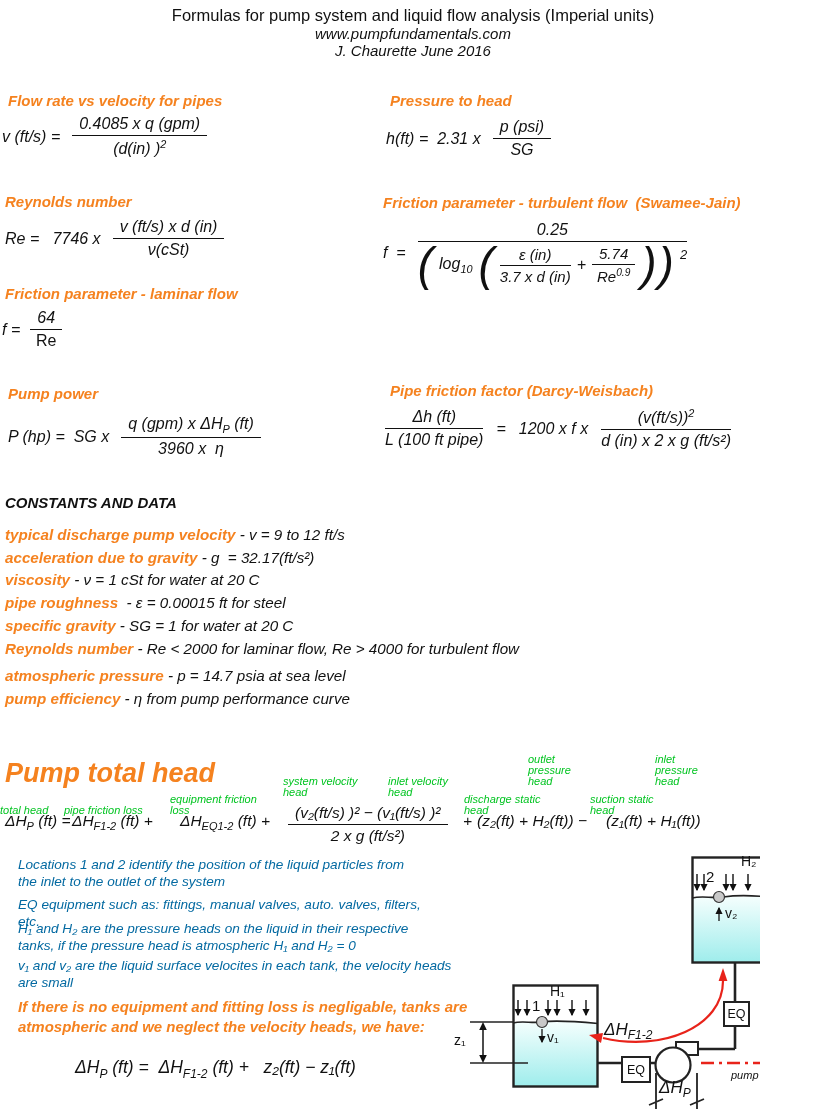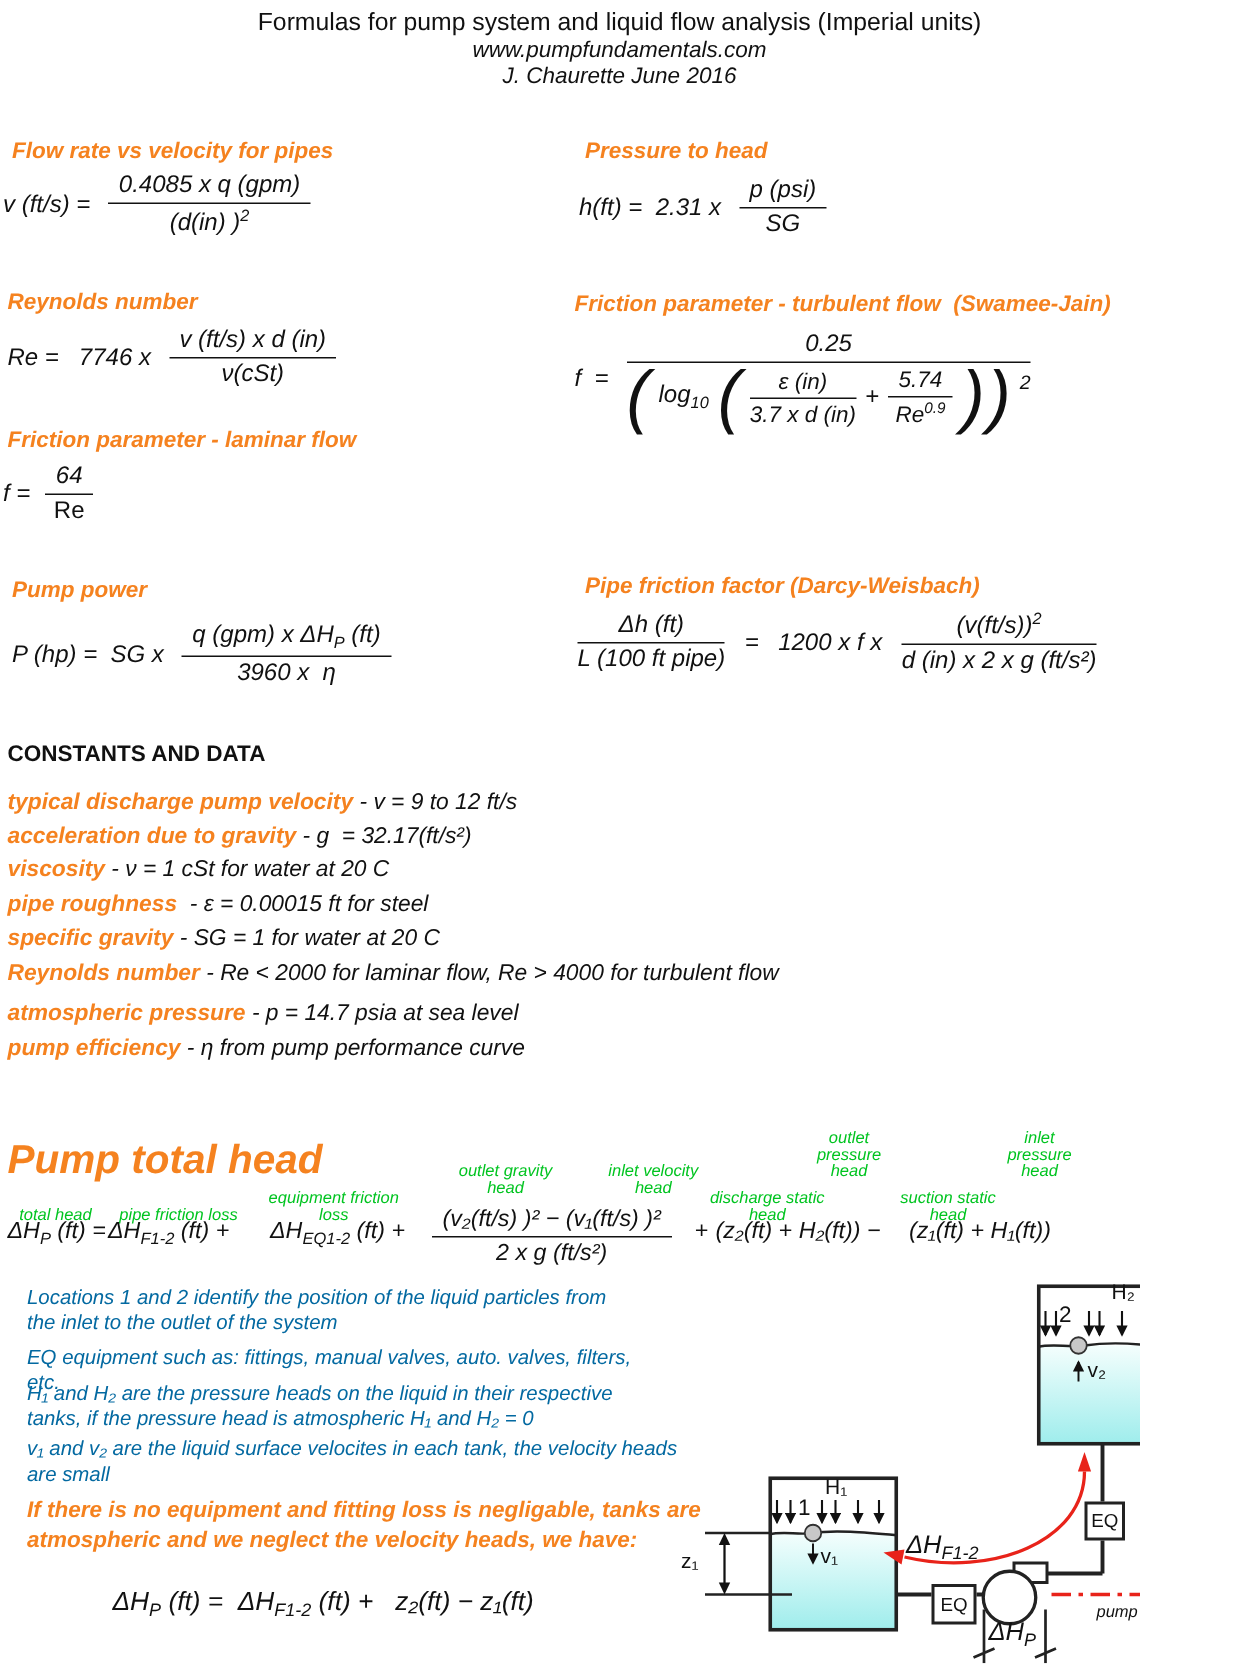--- a/index.html
+++ b/index.html
@@ -3,37 +3,37 @@
 <meta charset="utf-8">
 <style>
   html,body{margin:0;padding:0;background:#fff;}
   body{width:826px;height:1109px;position:relative;font-family:"Liberation Sans","DejaVu Sans",sans-serif;color:#111;}
   .page{position:absolute;left:0;top:0;width:760px;height:1109px;overflow:hidden;background:#fff;}
   .abs{position:absolute;}
   .ctr{text-align:center;}
   .doc-title{font-size:16.5px;color:#111;}
   .doc-sub{font-size:15px;font-style:italic;}
   .h3{color:#F5821F;font-weight:bold;font-style:italic;font-size:15px;white-space:pre;}
-  .h3black{color:#111;font-weight:bold;font-size:15px;}
+  .h3black{color:#111;font-weight:bold;font-style:italic;font-size:15px;}
   .eq{display:flex;align-items:center;font-style:italic;font-size:16px;color:#111;}
   .eq > span{white-space:pre;}
   .frac{display:inline-flex;flex-direction:column;align-items:center;justify-content:center;}
   .fnum{align-self:stretch;text-align:center;border-bottom:1.7px solid #111;padding:0 7px 2px 7px;white-space:pre;}
   .fden{padding-top:2px;text-align:center;white-space:pre;}
   .gap10{gap:10px;} .gap12{gap:12px;}
   sup{font-size:68%;} sub{font-size:68%;}
   .bp{font-size:46px;font-weight:400;line-height:0.85;display:inline-block;transform:scaleY(1.02);}
   .drow{display:flex;align-items:center;gap:6px;padding-top:3px;}
   .ifrac{font-size:15px;}
   .oexp{font-size:13px;align-self:flex-start;margin-top:2px;}
   .const-line{font-size:15.2px;line-height:22.7px;white-space:pre;}
   .const-line .cl{color:#F5821F;font-weight:bold;font-style:italic;}
   .const-line .cv{color:#111;font-style:italic;}
   .th-heading{color:#F5821F;font-weight:bold;font-style:italic;font-size:27px;}
-  .glabel{color:#00C420;font-style:italic;font-size:11px;line-height:11px;text-align:center;}
+  .glabel{color:#00C420;font-style:italic;font-size:11px;line-height:11px;text-align:left;}
   .term{font-style:italic;font-size:15.5px;white-space:pre;}
   .term sub{font-size:11px;white-space:pre;}
   .note{font-style:italic;font-size:13.6px;line-height:1.22;color:#0369a1;}
   .onote{color:#F5821F;font-weight:bold;font-style:italic;font-size:15px;line-height:1.3;}
   .fin{font-style:italic;font-size:17.5px;white-space:pre;}
   .fin sub{font-size:12px;}
   .dlabel{position:absolute;font-size:14px;color:#111;white-space:pre;}
   .dlabel-it{position:absolute;font-style:italic;font-size:17px;color:#111;white-space:pre;}
   .eqbox{position:absolute;background:#fff;border:2px solid #222;display:flex;align-items:center;justify-content:center;font-size:12.5px;color:#111;}
 </style>
@@ -163,21 +163,21 @@
   <div class="abs" style="left:0;top:750px;width:826px;height:100px;">
     <div class="abs th-heading" style="left:5px;top:8px;">Pump total head</div>
 
     <div class="abs glabel" style="left:0px;top:55px;width:74px;">total head</div>
     <div class="abs glabel" style="left:64px;top:55px;width:110px;">pipe friction loss</div>
     <div class="abs glabel" style="left:170px;top:44px;width:105px;">
         <span style="display:block">equipment friction</span>
         <span style="display:block">loss</span>
       </div>
     <div class="abs glabel" style="left:283px;top:26px;width:108px;">
-        <span style="display:block">outlet gravity</span>
+        <span style="display:block">system velocity</span>
         <span style="display:block">head</span>
       </div>
     <div class="abs glabel" style="left:388px;top:26px;width:95px;">
         <span style="display:block">inlet velocity</span>
         <span style="display:block">head</span>
       </div>
     <div class="abs glabel" style="left:464px;top:44px;width:95px;">
         <span style="display:block">discharge static</span>
         <span style="display:block">head</span>
       </div>

